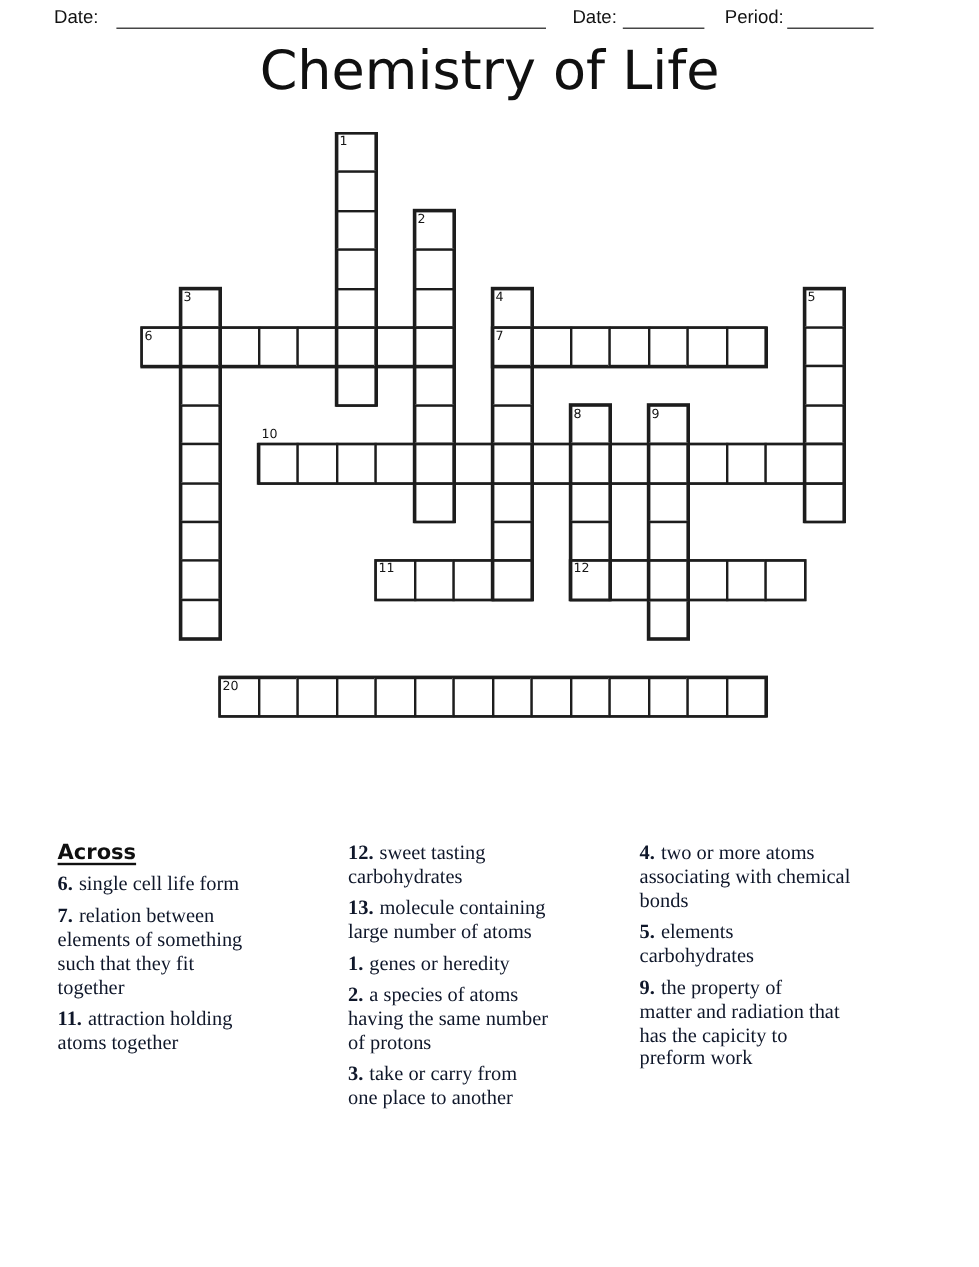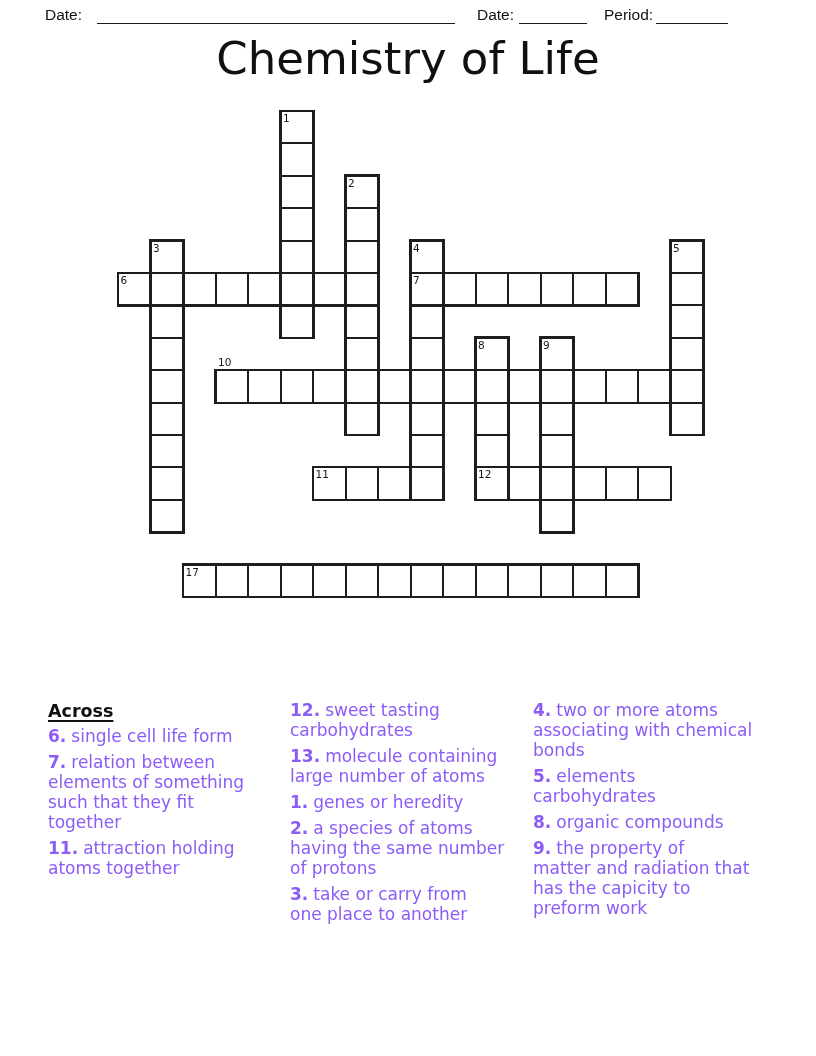--- a/index.html
+++ b/index.html
@@ -38,21 +38,21 @@
   
   .clue-col{position:absolute;top:701px;}
   #clue-col-1{left:48px;width:232px;}
   #clue-col-2{left:290px;width:240px;}
   #clue-col-3{left:533px;width:252px;}
   .clues-heading{
     font-size:17.5px;font-weight:700;line-height:20px;
     text-decoration:underline;text-decoration-thickness:1.5px;text-underline-offset:3px;
     margin:0 0 6px 0;color:#101010;
   }
-  .clue{margin:0 0 6.5px 0;font-size:17px;line-height:19.8px;color:#8b5cf6;}
+  .clue{margin:0 0 6.5px 0;font-size:17px;line-height:19.8px;color:#0f172a;font-family:Liberation Serif, serif;}
   .clue-num{font-weight:700;margin-right:5px;}
   .clue-text{white-space:pre-line;}
 </style>
 </head>
 <body>
 
 <span class="hdr-label" style="left:45px;">Date:</span>
 <div class="hdr-line" style="left:97px;top:23px;width:358px;"></div>
 <span class="hdr-label" style="left:477px;">Date:</span>
 <div class="hdr-line" style="left:519px;top:23px;width:68px;"></div>
@@ -183,21 +183,21 @@
     <div class="cell" style="left: 344.5px; top: 563.6px; width: 34.5px; height: 34.4px;"></div>
     <div class="cell" style="left: 377px; top: 563.6px; width: 34.5px; height: 34.4px;"></div>
     <div class="cell" style="left: 409.5px; top: 563.6px; width: 34.5px; height: 34.4px;"></div>
     <div class="cell" style="left: 442px; top: 563.6px; width: 34.5px; height: 34.4px;"></div>
     <div class="cell" style="left: 474.5px; top: 563.6px; width: 34.5px; height: 34.4px;"></div>
     <div class="cell" style="left: 507px; top: 563.6px; width: 34.5px; height: 34.4px;"></div>
     <div class="cell" style="left: 539.5px; top: 563.6px; width: 34.5px; height: 34.4px;"></div>
     <div class="cell" style="left: 572px; top: 563.6px; width: 34.5px; height: 34.4px;"></div>
     <div class="cell" style="left: 604.5px; top: 563.6px; width: 34.5px; height: 34.4px;"></div>
     <div class="word-outline" style="left: 181.5px; top: 563.1px; width: 458px; height: 35.4px;"></div>
-    <span class="cell-num" style="left: 185.5px; top: 566.6px;">17</span>
+    <span class="cell-num" style="left: 185.5px; top: 566.6px;">20</span>
   </div>
 
 <div class="clue-col" id="clue-col-1">
   <div class="clues-heading">Across</div>
   <div class="clue"><span class="clue-num">6.</span><span class="clue-text">single cell life form</span></div>
   <div class="clue"><span class="clue-num">7.</span><span class="clue-text">relation between
 elements of something
 such that they fit
 together</span></div>
   <div class="clue"><span class="clue-num">11.</span><span class="clue-text">attraction holding
@@ -216,18 +216,17 @@
   <div class="clue"><span class="clue-num">3.</span><span class="clue-text">take or carry from
 one place to another</span></div>
 </div>
 
 <div class="clue-col" id="clue-col-3">
   <div class="clue"><span class="clue-num">4.</span><span class="clue-text">two or more atoms
 associating with chemical
 bonds</span></div>
   <div class="clue"><span class="clue-num">5.</span><span class="clue-text">elements
 carbohydrates</span></div>
-  <div class="clue"><span class="clue-num">8.</span><span class="clue-text">organic compounds</span></div>
   <div class="clue"><span class="clue-num">9.</span><span class="clue-text">the property of
 matter and radiation that
 has the capicity to
 preform work</span></div>
 </div>
 
 </body></html>

